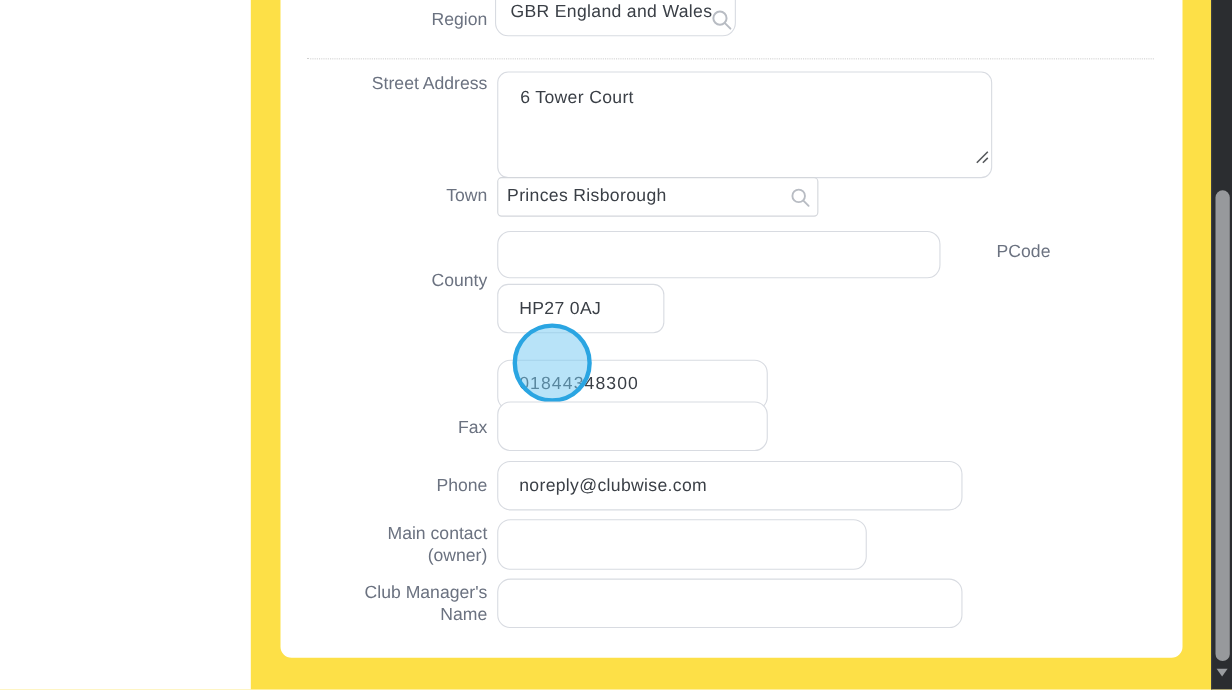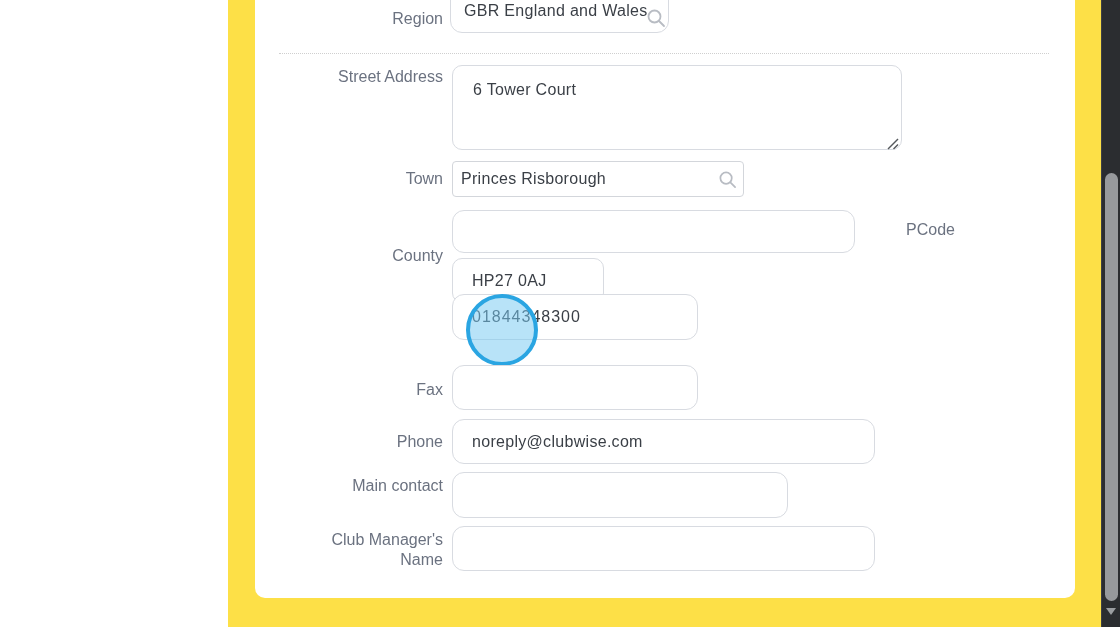--- a/index.html
+++ b/index.html
@@ -80,21 +80,21 @@
     <span class="search-icon" style="left:646px;top:8px;">
       <svg width="20" height="20" viewBox="0 0 20 20">
         <circle cx="8.5" cy="8.5" r="6" fill="none" stroke="#b8bcc3" stroke-width="1.8"></circle>
         <line x1="13" y1="13" x2="18" y2="18" stroke="#b8bcc3" stroke-width="1.8" stroke-linecap="round"></line>
       </svg>
     </span>
 
     <div class="divider"></div>
 
     <div class="lbl" style="left:273px;top:67px;">Street Address</div>
-    <textarea class="field" style="left: 452px; top: 65px; width: 450px; height: 85px; border-radius: 10px;">6 Tower Court</textarea>
+    <textarea class="field" style="left: 452px; top: 65px; width: 450px; height: 97px; border-radius: 10px;">6 Tower Court</textarea>
     <span class="resize-handle" style="left:886px;top:136px;">
       <svg width="13" height="13" viewBox="0 0 13 13">
         <line x1="2" y1="12" x2="12" y2="2" stroke="#55585c" stroke-width="1.4"></line>
         <line x1="7.5" y1="12" x2="12" y2="7.5" stroke="#55585c" stroke-width="1.4"></line>
       </svg>
     </span>
 
     <div class="lbl" style="left:273px;top:169px;">Town</div>
     <input class="field" style="left: 452px; top: 161px; width: 292px; height: 36px; border-radius: 4px; padding-left: 8px; border-color: rgb(211, 214, 219);" value="Princes Risborough">
     <span class="search-icon" style="left:718px;top:170px;">
@@ -103,32 +103,33 @@
         <line x1="13" y1="13" x2="18" y2="18" stroke="#b8bcc3" stroke-width="1.8" stroke-linecap="round"></line>
       </svg>
     </span>
 
     <input class="field" style="left: 452px; top: 210px; width: 403px; height: 43px;" value="">
     <div class="lbl" style="left:862px;top:220px;width:60px;text-align:left;margin-left:44px;">PCode</div>
     <div class="lbl" style="left:273px;top:246px;">County</div>
 
     <input class="field" style="left: 452px; top: 258px; width: 152px; height: 45px; border-radius: 10px;" value="HP27 0AJ">
 
-    <input class="field" style="left: 452px; top: 294px; width: 246px; height: 46px; letter-spacing: 1px;" value="01844348300">
+    <input class="field" style="left: 452px; top: 327px; width: 246px; height: 46px; letter-spacing: 1px;" value="01844348300">
 
     <div class="annot-circle"></div>
 
     <div class="lbl" style="left:273px;top:380px;">Fax</div>
     <input class="field" style="left: 452px; top: 365px; width: 246px; height: 45px;" value="">
 
     <div class="lbl" style="left:273px;top:432px;">Phone</div>
     <input class="field" style="left: 452px; top: 419px; width: 423px; height: 45px;" value="noreply@clubwise.com">
 
     <div class="lbl" style="left:273px;top:476px;">
       <span>Main contact</span>
+      <span class="l2">(owner)</span>
     </div>
     <input class="field" style="left: 452px; top: 472px; width: 336px; height: 46px;" value="">
 
     <div class="lbl" style="left:273px;top:530px;">
       <span>Club Manager's</span>
       <span class="l2">Name</span>
     </div>
     <input class="field" style="left: 452px; top: 526px; width: 423px; height: 45px;" value="">
 
   </div>

